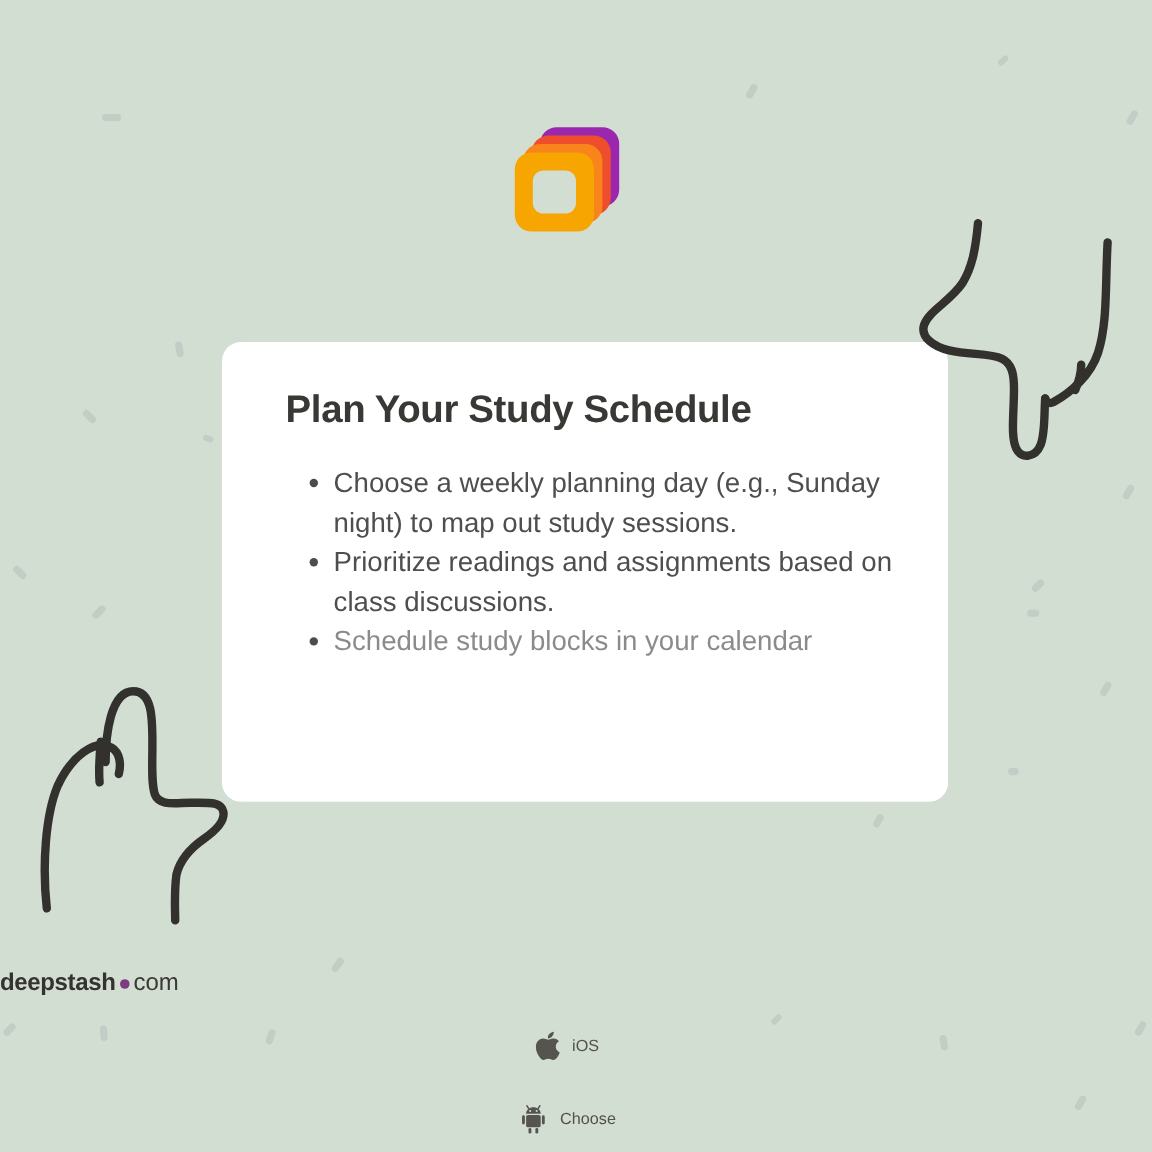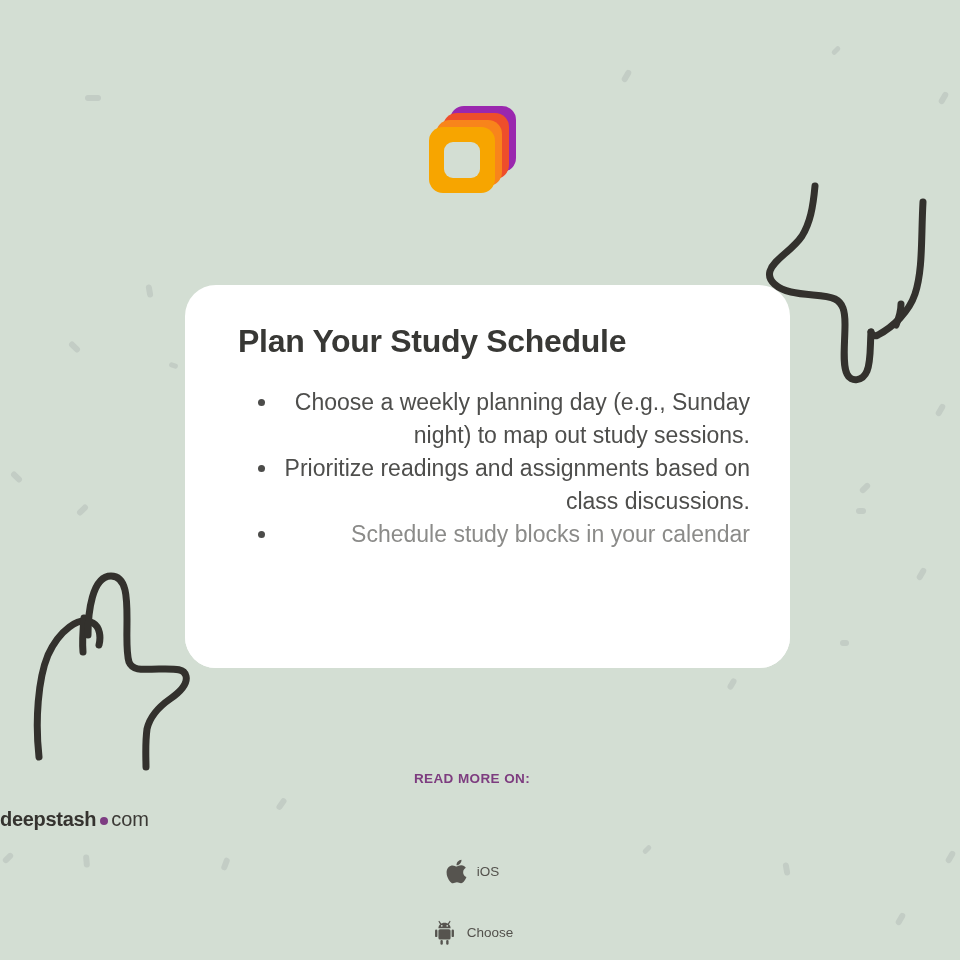--- a/index.html
+++ b/index.html
@@ -11,31 +11,31 @@
   }
   
   .confetti{position:absolute;background:#c3cdc5;border-radius:4px;}
   
   .logo{position:absolute;left:429px;top:106px;width:88px;height:88px;}
   .logo .layer{position:absolute;width:66px;height:66px;border-radius:14px;}
   .logo .hole{position:absolute;left:15px;top:15px;width:36px;height:36px;border-radius:9px;background:#d3ded3;}
   
   .card{
     position:absolute;left:185px;top:285px;width:605px;height:383px;
-    background:#ffffff;border-radius:31px;overflow:hidden;
+    background:#ffffff;border-radius:16px;overflow:hidden;
   }
   .card-title{
     margin:38px 40px 0 53px;
     font-size:32px;font-weight:700;color:#383835;letter-spacing:-0.3px;
   }
   .bullet-list{
     list-style:none;margin:26px 0 0 73px;padding:0;
     max-width:492px;font-size:23px;line-height:33px;color:#4e4e4c;
   }
-  .bullet-list li{position:relative;padding-left:20px;text-align:right;}
+  .bullet-list li{position:relative;padding-left:20px;}
   .bullet-list li::before{
     content:"";position:absolute;left:0;top:13px;width:7px;height:7px;
     border-radius:50%;background:#4c4c4a;
   }
   .bullet-list li.faded{color:#8b8b89;}
   .card-fade{
     position:absolute;left:0;bottom:0;width:100%;height:100px;pointer-events:none;
     background:linear-gradient(to bottom, rgba(255,255,255,0) 0%, rgba(255,255,255,0.85) 52%, #ffffff 78%);
   }
   
@@ -120,21 +120,20 @@
     <path d="M 161,24 C 159,60 161,92 153,116 C 147,134 131,149 116,157 C 112,159 110,157 109,154"></path>
     <path d="M 139,126 C 139,133 137,140 134,147"></path>
   </svg>
 
   <svg class="doodle" style="left:33px;top:563px;" width="162" height="212" viewBox="0 0 162 212">
     <path d="M 6,194 C 2,158 5,116 15,92 C 26,68 46,52 60,60 C 67,64 68,74 66,82"></path>
     <path d="M 51,55 C 50,66 49,78 50,89"></path>
     <path d="M 55,72 C 55,50 59,13 78,13 C 94,13 94,36 94,56 C 94,76 93,89 96,99 C 100,109 113,106 126,106 C 141,106 151,105 153,113 C 155,121 147,129 137,136 C 127,143 117,153 114,166 C 112,181 113,196 113,204"></path>
   </svg>
 
-  <div class="read-more">READ MORE ON:</div>
 
   <div class="brand">
     <span class="brand-name">deepstash</span><span class="brand-dot"></span><span class="brand-tld">com</span>
   </div>
 
   <div class="platforms">
     <div class="platform">
       <svg width="23" height="27" viewBox="0 0 384 512">
         <path d="M318.7 268.7c-.2-36.7 16.4-64.4 50-84.8-18.8-26.9-47.2-41.7-84.7-44.6-35.5-2.7-74.3 20.7-88.5 20.7-15 0-49.4-19.7-76.4-19.7C63.3 141.2 4 184.8 4 273.5q0 39.3 14.4 81.2c12.8 36.7 59 126.7 107.2 125.2 25.2-.6 43-17.9 75.8-17.9 31.8 0 48.3 17.9 76.4 17.9 48.6-.7 90.4-82.5 102.6-119.3-65.2-30.7-61.7-90-61.7-91.9zm-56.6-164.2c27.3-32.4 24.8-61.9 24-72.5-24.1 1.4-52 16.4-67.9 34.9-17.5 19.8-27.8 44.3-25.6 71.9 26.1 2 49.9-11.4 69.5-34.3z"></path>
       </svg>

